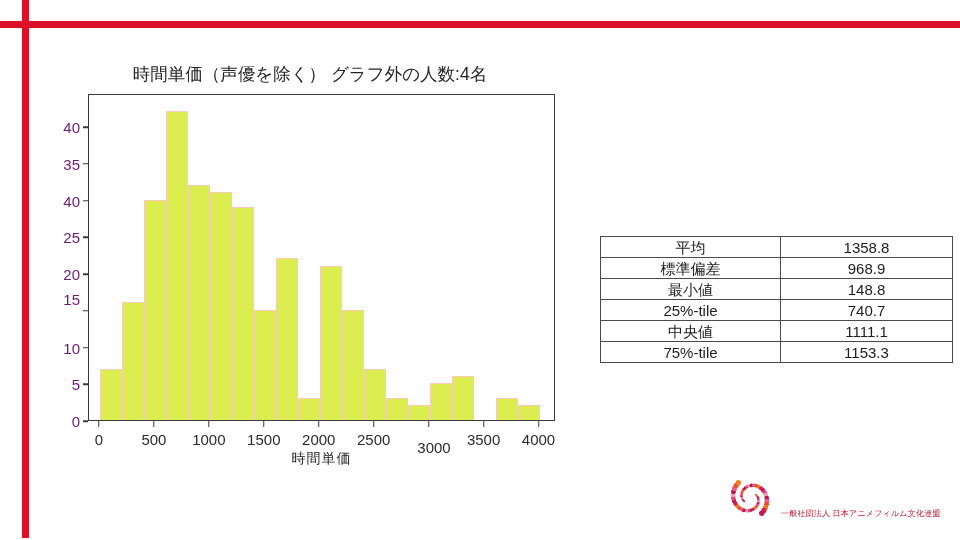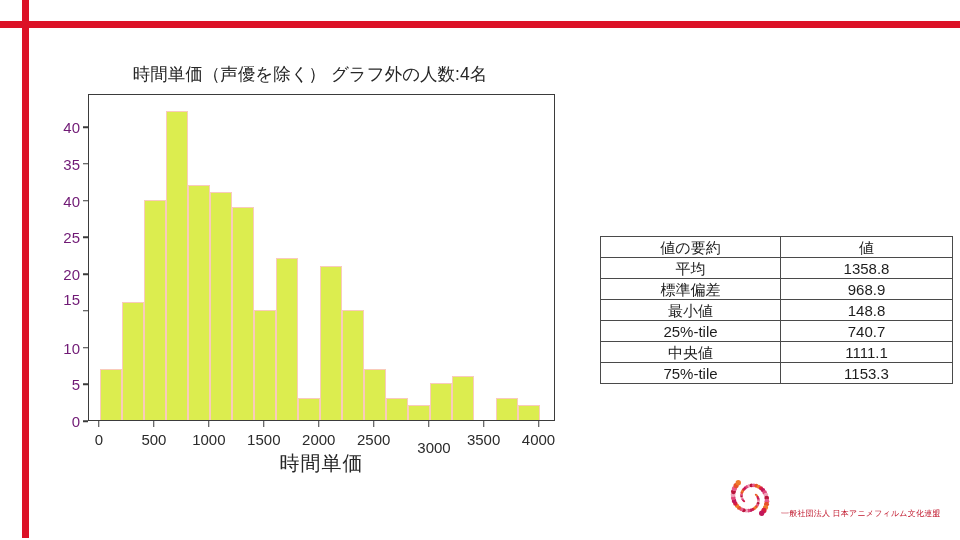--- a/index.html
+++ b/index.html
@@ -84,21 +84,21 @@
     white-space: nowrap;
   }
   .xtick-mark {
     position: absolute; top: 0; width: 1.5px; height: 6px;
     background: #3b3b3b;
     transform: translateX(-50%);
   }
   #x-axis-title {
     position: absolute; left: 48px; top: 388px; width: 467px;
     text-align: center;
-    font-size: 20px; color: #262626;
+    font-size: 14px; color: #262626;
     letter-spacing: 1px;
   }
 
   
   #summary-table {
     position: absolute; left: 600px; top: 236px;
     width: 352px;
     border-collapse: collapse;
     table-layout: fixed;
   }
@@ -217,24 +217,20 @@
   </div>
 
 </div>
 
 <table id="summary-table">
   <colgroup>
       <col class="c-label">
       <col class="c-value">
     </colgroup>
   <tbody id="summary-tbody">
-      <tr>
-        <td>値の要約</td>
-        <td>値</td>
-      </tr>
       <tr>
         <td>平均</td>
         <td>1358.8</td>
       </tr>
       <tr>
         <td>標準偏差</td>
         <td>968.9</td>
       </tr>
       <tr>
         <td>最小値</td>

